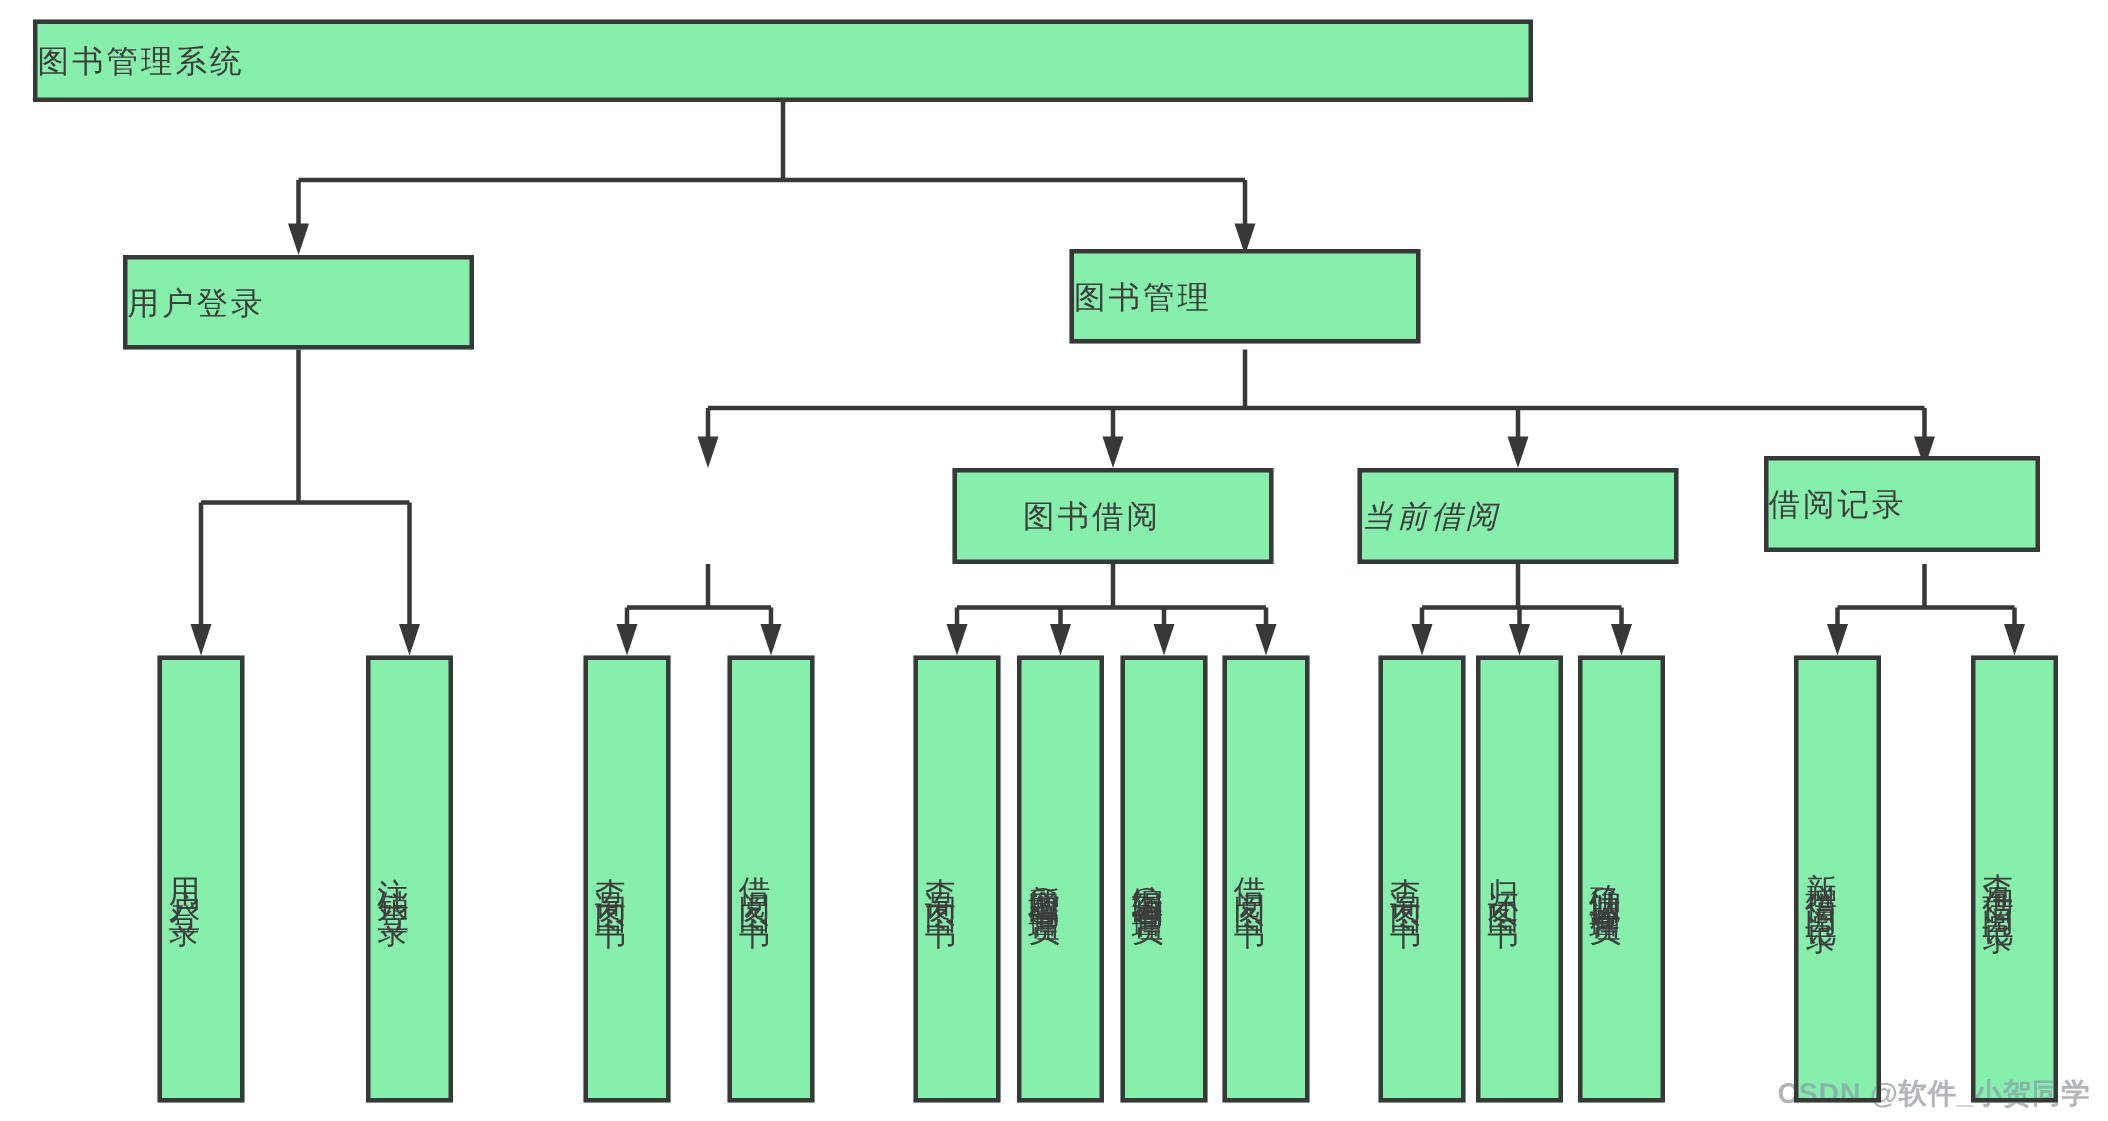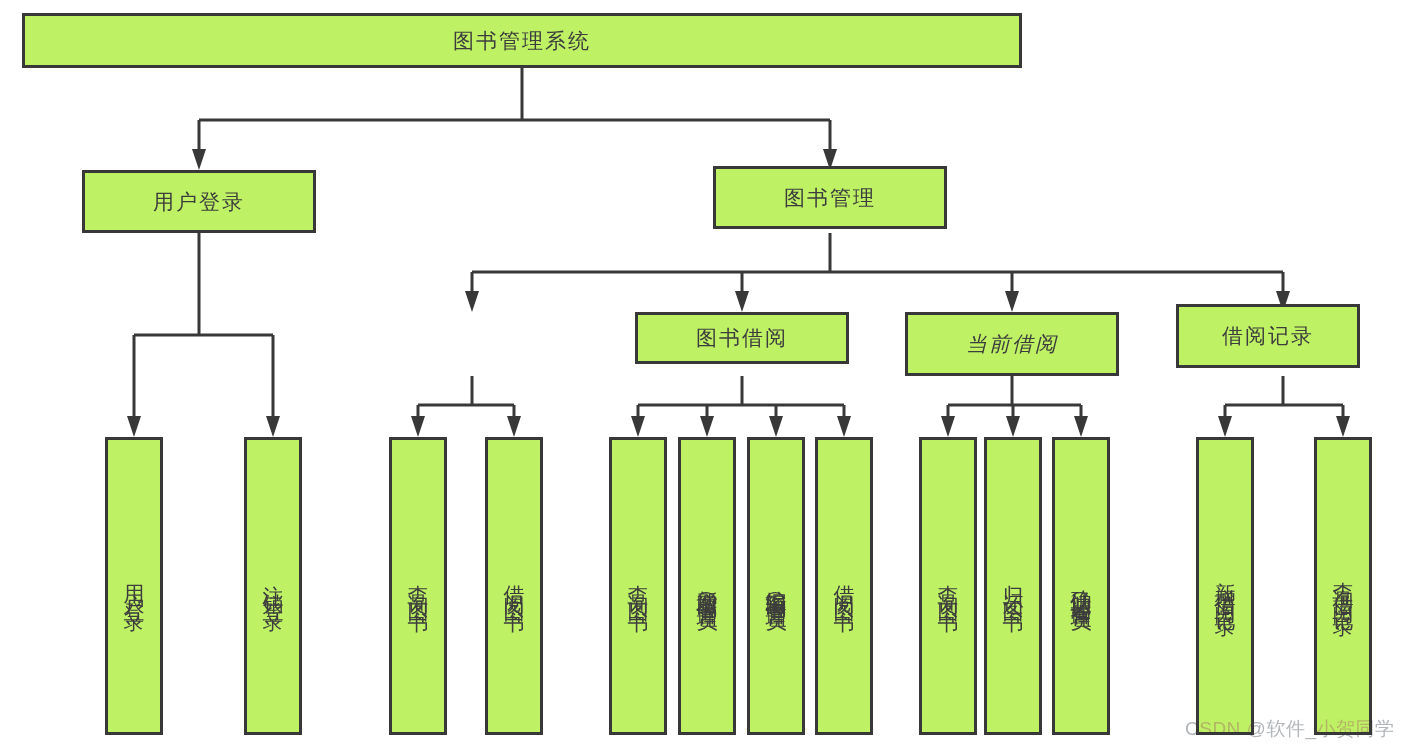--- a/index.html
+++ b/index.html
@@ -15,26 +15,26 @@
   }
 
   svg.wires {
     position: absolute;
     left: 0; top: 0;
     z-index: 0;
   }
 
   .node {
     position: absolute;
-    background: #bef264;
+    background: #86efac;
     border: 3px solid #383838;
     color: #3d3d3d;
     display: flex;
     align-items: center;
-    justify-content: center;
+    justify-content: flex-start;
     z-index: 1;
   }
 
   .hnode { font-size: 21px; letter-spacing: 2px; }
 
   .leaf {
     width: 58px;
     height: 298px;
     top: 437px;
   }
@@ -46,21 +46,21 @@
     white-space: nowrap;
   }
   .leaf.tight .vtext { letter-spacing: 3px; }
   .leaf.mid .vtext { letter-spacing: 7px; }
 
   
   .n-root  { left: 22px;  top: 13px;  width: 1000px; height: 55px; }
   .n-l2a   { left: 82px;  top: 170px; width: 234px;  height: 63px; }
   .n-l2b   { left: 713px; top: 166px; width: 234px;  height: 63px; }
   .n-l3a   { left: 365px;  top: 312px; width: 214px; height: 64px; }
-  .n-l3b   { left: 635px;  top: 312px; width: 214px; height: 52px; }
+  .n-l3b   { left: 635px;  top: 312px; width: 214px; height: 64px; padding-left: 44px; }
   .n-l3c   { left: 905px;  top: 312px; width: 214px; height: 64px; font-style: italic; }
   .n-l3d   { left: 1176px; top: 304px; width: 184px; height: 64px; }
 
   .lf-0  { left: 105px; }
   .lf-1  { left: 244px; }
   .lf-2  { left: 389px; }
   .lf-3  { left: 485px; }
   .lf-4  { left: 609px; }
   .lf-5  { left: 678px; }
   .lf-6  { left: 747px; }
@@ -74,20 +74,21 @@
   .watermark {
     position: absolute;
     left: 1185px;
     top: 716px;
     font-size: 19px;
     color: #b2b6ba;
     letter-spacing: 0.5px;
     z-index: 3;
     mix-blend-mode: darken;
     white-space: nowrap;
+    font-weight: bold;
   }
 </style>
 </head>
 <body>
 
 <div class="stage">
 
   <svg class="wires" width="1405" height="747" viewBox="0 0 1405 747">
     <g stroke="#383838" stroke-width="3" fill="none">
 

